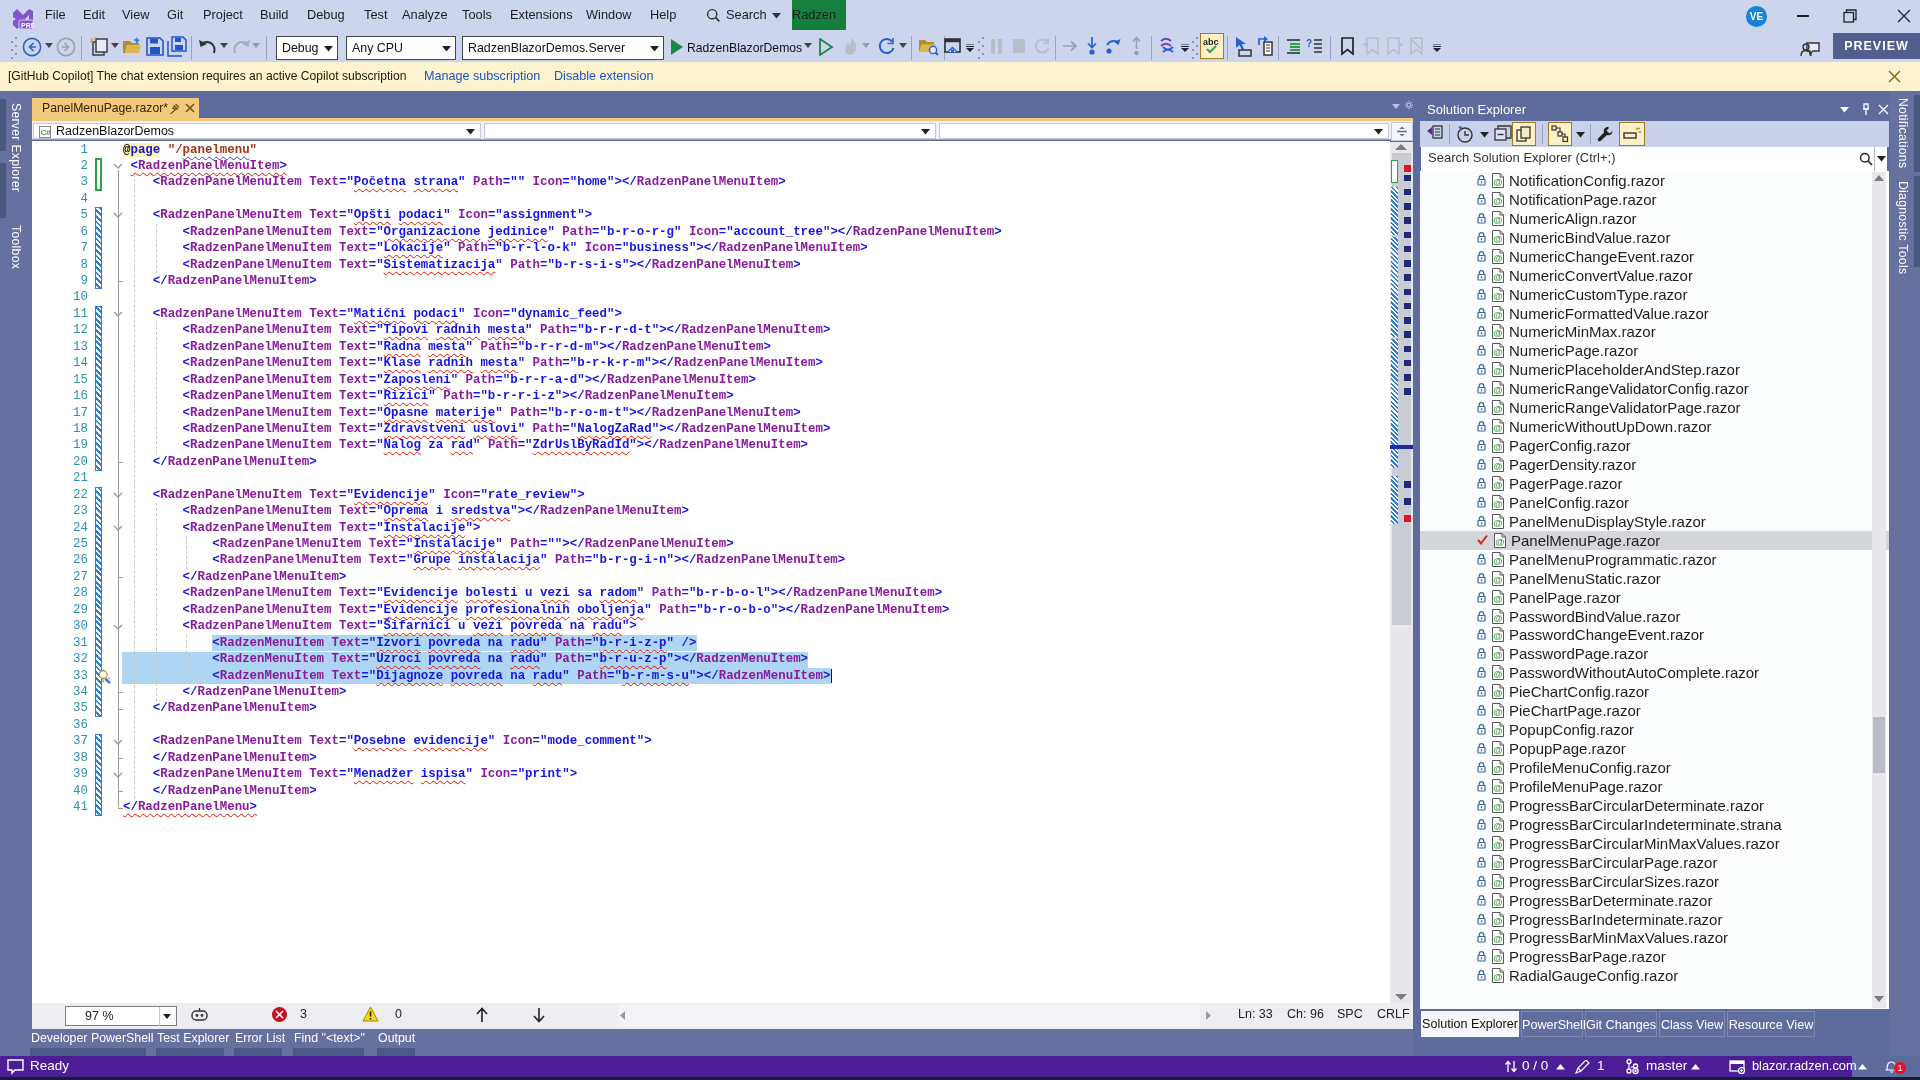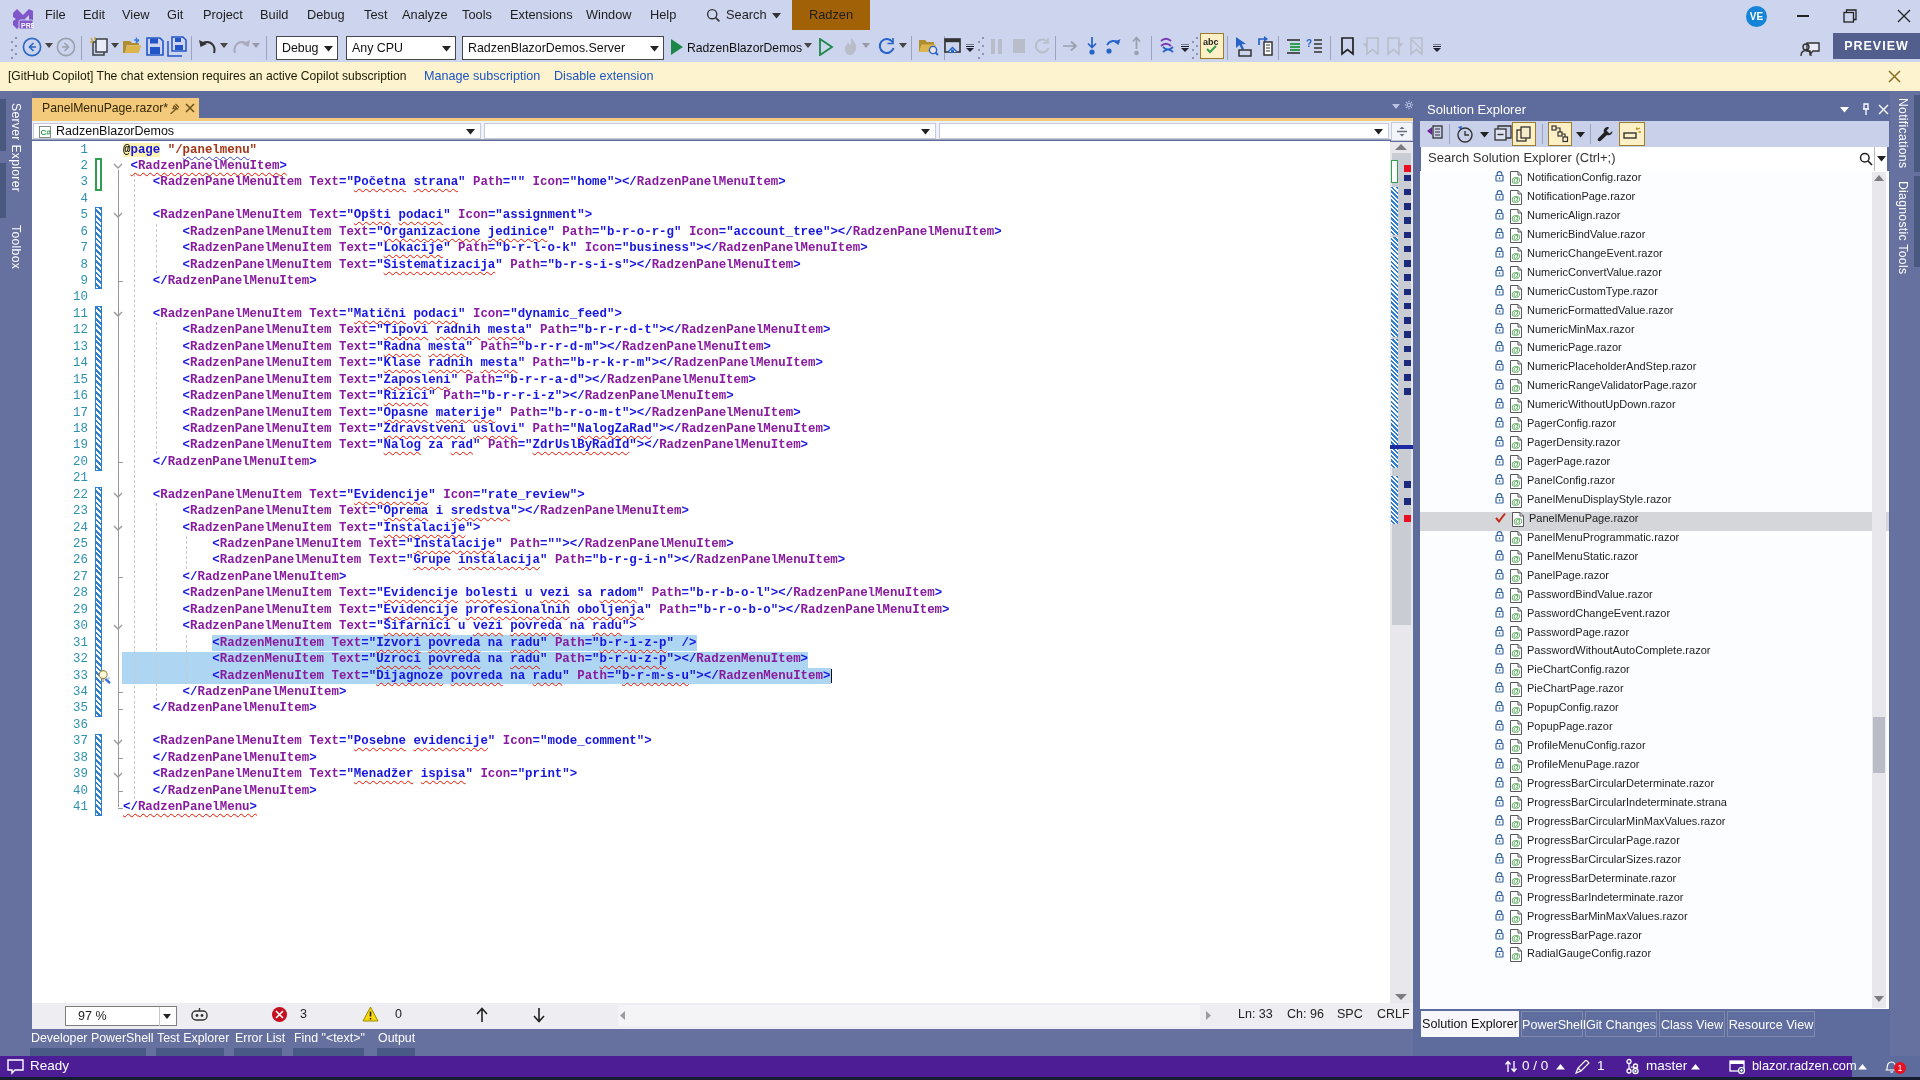--- a/index.html
+++ b/index.html
@@ -31,21 +31,21 @@
 #bdark{position:absolute;left:0;top:1077px;width:1920px;height:3px;background:#171c33}
 .btab{position:absolute;top:2px;height:16px;color:#fff;font-size:12.4px;white-space:nowrap}
 .bbar{position:absolute;top:19px;height:8px;background:#4a5a87}
 
 #sep{position:absolute;left:1413px;top:91px;width:7px;height:965px;background:#5d6b9d}
 #se{position:absolute;left:1420px;top:91px;width:470px;height:965px;background:#5d6b9d}
 #setitle{position:absolute;left:0;top:7px;width:470px;height:23px;color:#fff;font-size:13px;line-height:23px}
 #setools{position:absolute;left:0;top:30px;width:469px;height:26px;background:#c9d1ea}
 #sesearch{position:absolute;left:1px;top:56px;width:466px;height:24px;background:#fff}
 #selist{position:absolute;left:0;top:80px;width:469px;height:838px;background:#fcfdff;font-size:13px;color:#1e1e1e}
-.serow{height:18.95px;display:flex;align-items:flex-start;padding-left:75px;white-space:nowrap;font-size:11px}
+.serow{height:18.95px;display:flex;align-items:center;padding-left:57px;white-space:nowrap;font-size:15px}
 .serow.sel{background:#d5d6da}
 .lk{margin-right:5px;flex:none}
 .ri{margin-right:4px;flex:none}
 .setab{position:absolute;top:920px;height:26px;font-size:12.6px;line-height:26px;text-align:center;white-space:nowrap}
 
 #rstrip{position:absolute;left:1890px;top:91px;width:30px;height:965px;background:#66719f}
 .vtext{position:absolute;writing-mode:vertical-rl;color:#fff;font-size:12.2px;letter-spacing:.3px}
 
 #lstrip{position:absolute;left:0;top:91px;width:32px;height:938px;background:#66719f}
 
@@ -84,21 +84,21 @@
 <div class="menu" style="left:167px">Git</div>
 <div class="menu" style="left:203px">Project</div>
 <div class="menu" style="left:260px">Build</div>
 <div class="menu" style="left:307px">Debug</div>
 <div class="menu" style="left:364px">Test</div>
 <div class="menu" style="left:402px">Analyze</div>
 <div class="menu" style="left:462px">Tools</div>
 <div class="menu" style="left:510px">Extensions</div>
 <div class="menu" style="left:586px">Window</div>
 <div class="menu" style="left:650px">Help</div>
-  <div class="menu" style="left:792px;width:78px;background:#a16207;text-align:center">Radzen</div>
+  <div class="menu" style="left:792px;width:54px;background:#15803d;">Radzen</div>
   <svg style="position:absolute;left:706px;top:8px" width="15" height="15" viewBox="0 0 15 15">
       <circle cx="6.2" cy="6.2" r="4.6" fill="none" stroke="#333" stroke-width="1.4"></circle>
       <path d="M9.6 9.6 L13.4 13.4" stroke="#333" stroke-width="1.6"></path>
     </svg>
   <div class="menu" style="left:726px">Search</div>
   <svg style="position:absolute;left:772px;top:13px" width="9" height="6" viewBox="0 0 9 6">
       <path d="M0 0 L9 0 L4.5 5.5 Z" fill="#333"></path>
     </svg>
   <div style="position:absolute;left:1746px;top:6px;width:21px;height:21px;border-radius:50%;background:#1583d7;color:#fff;font-size:10px;font-weight:bold;text-align:center;line-height:21px">VE</div>
   <div style="position:absolute;left:1797px;top:15px;width:12px;height:1.6px;background:#222"></div>
@@ -536,21 +536,21 @@
       <path d="M5.5 5.5 m0.00 3.00 l0.00 1.60"></path>
       <path d="M5.5 5.5 m-2.10 2.10 l-1.12 1.12"></path>
       <path d="M5.5 5.5 m-3.00 0.00 l-1.60 0.00"></path>
       <path d="M5.5 5.5 m-2.10 -2.10 l-1.12 -1.12"></path>
       <path d="M5.5 5.5 m0.00 -3.00 l0.00 -1.60"></path>
       <path d="M5.5 5.5 m2.10 -2.10 l1.12 -1.12"></path>
     </g>
   </svg>
 
 <div id="ebot">
-  <div style="position:absolute;left:33px;top:3px;width:112px;height:20px;background:#fff;border:1px solid #7f7f7f;line-height:19px"><span style="padding-left:12px">97 %</span><svg style="position:absolute;right:5px;top:7px" width="8" height="5" viewBox="0 0 8 5">
+  <div style="position:absolute;left:33px;top:3px;width:112px;height:20px;background:#fff;border:1px solid #7f7f7f;line-height:19px"><span style="padding-left:19px">97 %</span><svg style="position:absolute;right:5px;top:7px" width="8" height="5" viewBox="0 0 8 5">
         <path d="M0 0 H8 L4 5 Z" fill="#222"></path>
       </svg><div style="position:absolute;right:16px;top:0;width:1px;height:19px;background:#c8c8c8"></div></div>
   <svg style="position:absolute;left:158px;top:3px" width="19" height="19" viewBox="0 0 19 19">
       <rect x="2" y="5" width="15" height="9" rx="4" fill="none" stroke="#333" stroke-width="1.4"></rect>
       <circle cx="7" cy="9.5" r="1.4" fill="#333"></circle>
       <circle cx="12" cy="9.5" r="1.4" fill="#333"></circle>
       <path d="M9.5 2 V5" stroke="#333" stroke-width="1.4"></path>
     </svg>
   <div style="position:absolute;left:240px;top:4px;width:15px;height:15px;background:#c50f1f;border-radius:50%;display:block"></div>
   <svg style="position:absolute;left:243px;top:7px" width="9" height="9" viewBox="0 0 9 9">
@@ -744,20 +744,29 @@
         <span>NumericPage.razor</span>
       </div>
 <div class="serow">
         <svg class="lk" width="9" height="11">
           <use href="#lock"></use>
         </svg>
         <svg class="ri" width="14" height="15">
           <use href="#razor"></use>
         </svg>
         <span>NumericPlaceholderAndStep.razor</span>
+      </div>
+<div class="serow">
+        <svg class="lk" width="9" height="11">
+          <use href="#lock"></use>
+        </svg>
+        <svg class="ri" width="14" height="15">
+          <use href="#razor"></use>
+        </svg>
+        <span>NumericRangeValidatorConfig.razor</span>
       </div>
 <div class="serow">
         <svg class="lk" width="9" height="11">
           <use href="#lock"></use>
         </svg>
         <svg class="ri" width="14" height="15">
           <use href="#razor"></use>
         </svg>
         <span>NumericRangeValidatorPage.razor</span>
       </div>

